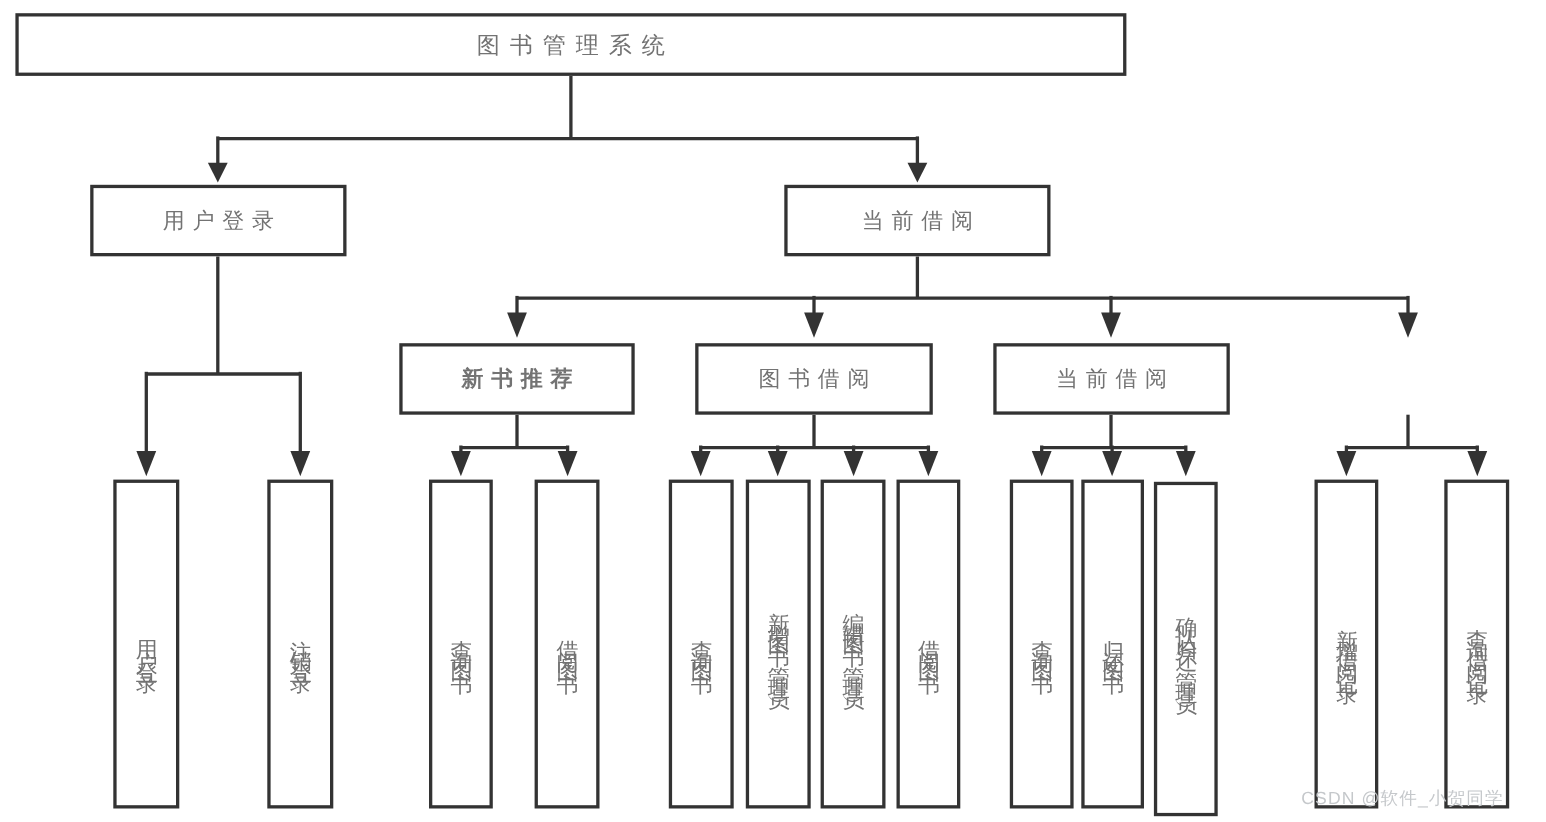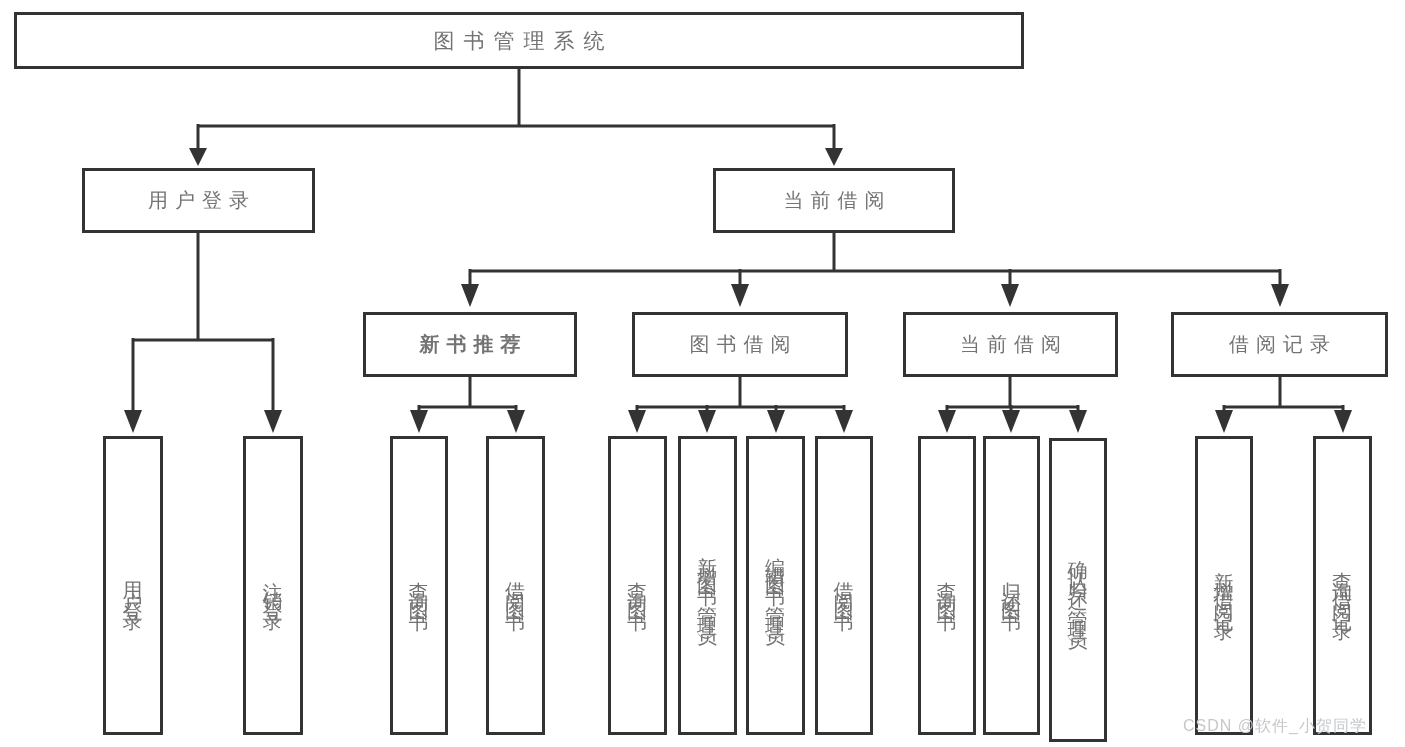--- a/index.html
+++ b/index.html
@@ -140,21 +140,20 @@
   </svg>
 
   <div class="node hnode root-node" style="left:14px; top:12px; width:1010px; height:57px;">图书管理系统</div>
 
   <div class="node hnode" style="left:82px; top:168px; width:233px; height:65px;">用户登录</div>
   <div class="node hnode" style="left:713px; top:168px; width:242px; height:65px;">当前借阅</div>
 
   <div class="node hnode" style="left:363px; top:312px; width:214px; height:65px;font-weight:bold;">新书推荐</div>
   <div class="node hnode" style="left:632px; top:312px; width:216px; height:65px;">图书借阅</div>
   <div class="node hnode" style="left:903px; top:312px; width:215px; height:65px;">当前借阅</div>
-  <div class="node hnode" style="left:1171px; top:312px; width:217px; height:65px;">借阅记录</div>
 
   <div class="node vnode" style="left:103px; top:436px; width:60px; height:299px;">用户登录</div>
   <div class="node vnode" style="left:243px; top:436px; width:60px; height:299px;">注销登录</div>
 
   <div class="node vnode" style="left:390px; top:436px; width:58px; height:299px;">查询图书</div>
   <div class="node vnode" style="left:486px; top:436px; width:59px; height:299px;">借阅图书</div>
 
   <div class="node vnode" style="left:608px; top:436px; width:59px; height:299px;">查询图书</div>
   <div class="node vnode" style="left:678px; top:436px; width:59px; height:299px;">新增图书（管理员）</div>
   <div class="node vnode" style="left:746px; top:436px; width:59px; height:299px;">编辑图书（管理员）</div>

